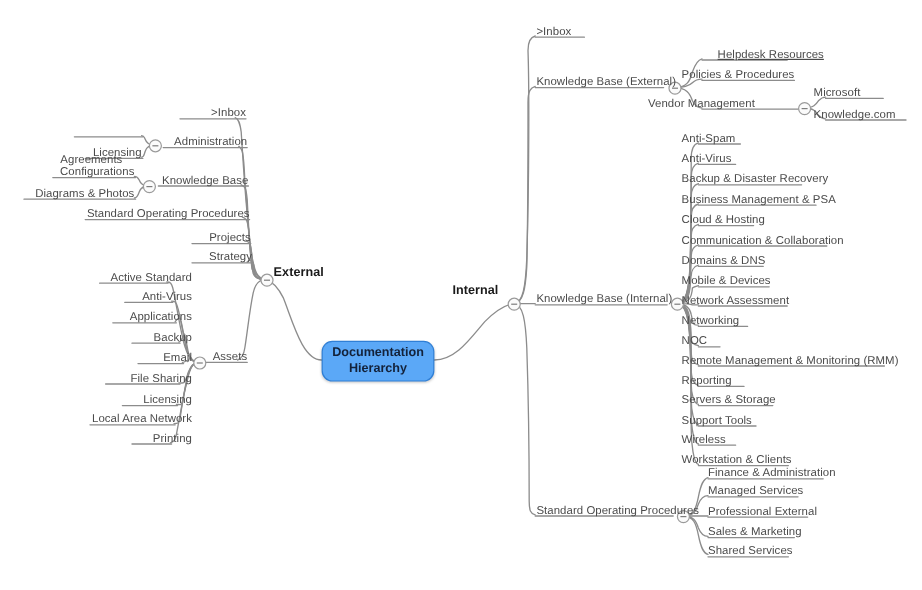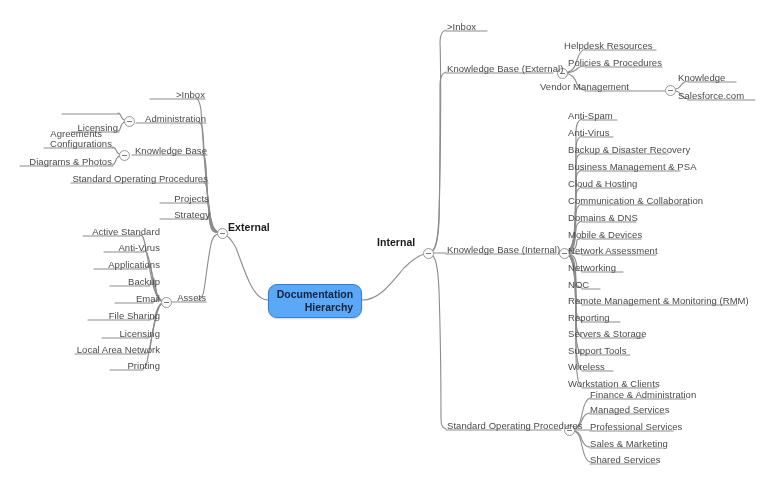--- a/index.html
+++ b/index.html
@@ -153,21 +153,21 @@
       <path d="M569,430 C578,430 580,434 582,440 C584,445 586,447 590,447"></path>
       <path d="M569,430 C578,430 580,436 582,446 C584,456 586,461 590,462"></path>
       <line x1="590" y1="399" x2="686" y2="399"></line>
       <line x1="590" y1="414" x2="665" y2="414"></line>
       <line x1="590" y1="431" x2="673" y2="431"></line>
       <line x1="590" y1="448" x2="662" y2="448"></line>
       <line x1="590" y1="464" x2="657" y2="464"></line>
     </g>
   </svg>
 
-  <div class="center-node" style="left:268px;top:284px;width:94px;height:34px;text-align:right;">
+  <div class="center-node" style="left:268px;top:284px;width:94px;height:34px;">
     <div>
       <span>Documentation</span>
       <span>Hierarchy</span>
     </div>
   </div>
 
   <div class="lbl root-branch" style="left:228px;top:222px;">External</div>
   <div class="lbl root-branch" style="left:377px;top:237px;">Internal</div>
 
   <div class="collapse" style="left:222px;top:233px;"></div>
@@ -202,26 +202,26 @@
   <div class="lbl r" style="left:80px;top:310px;width:80px;">File Sharing</div>
   <div class="lbl r" style="left:85px;top:328px;width:75px;">Licensing</div>
   <div class="lbl r" style="left:60px;top:344px;width:100px;">Local Area Network</div>
   <div class="lbl r" style="left:90px;top:360px;width:70px;">Printing</div>
 
   <div class="lbl" style="left:447px;top:21px;">&gt;Inbox</div>
   <div class="lbl" style="left:447px;top:63px;">Knowledge Base (External)</div>
   <div class="lbl" style="left:447px;top:244px;">Knowledge Base (Internal)</div>
   <div class="lbl" style="left:447px;top:420px;">Standard Operating Procedures</div>
 
-  <div class="lbl" style="left:564px;top:40px;">Helpdesk Resources</div>
+  <div class="lbl" style="left:598px;top:40px;text-decoration:underline;">Helpdesk Resources</div>
   <div class="lbl" style="left:568px;top:57px;">Policies &amp; Procedures</div>
   <div class="lbl" style="left:540px;top:81px;">Vendor Management</div>
 
-  <div class="lbl" style="left:678px;top:72px;">Knowledge</div>
-  <div class="lbl" style="left:678px;top:90px;">Salesforce.com</div>
+  <div class="lbl" style="left:678px;top:72px;">Microsoft</div>
+  <div class="lbl" style="left:678px;top:90px;">Knowledge.com</div>
 
   <div class="lbl" style="left:568px;top:110px;">Anti-Spam</div>
   <div class="lbl" style="left:568px;top:127px;">Anti-Virus</div>
   <div class="lbl" style="left:568px;top:144px;">Backup &amp; Disaster Recovery</div>
   <div class="lbl" style="left:568px;top:161px;">Business Management &amp; PSA</div>
   <div class="lbl" style="left:568px;top:178px;text-align:center;">Cloud &amp; Hosting</div>
   <div class="lbl" style="left:568px;top:195px;">Communication &amp; Collaboration</div>
   <div class="lbl" style="left:568px;top:212px;">Domains &amp; DNS</div>
   <div class="lbl" style="left:568px;top:229px;">Mobile &amp; Devices</div>
   <div class="lbl" style="left:568px;top:245px;">Network Assessment</div>
@@ -229,17 +229,17 @@
   <div class="lbl" style="left:568px;top:279px;">NOC</div>
   <div class="lbl" style="left:568px;top:295px;">Remote Management &amp; Monitoring (RMM)</div>
   <div class="lbl" style="left:568px;top:312px;">Reporting</div>
   <div class="lbl" style="left:568px;top:328px;">Servers &amp; Storage</div>
   <div class="lbl" style="left:568px;top:345px;">Support Tools</div>
   <div class="lbl" style="left:568px;top:361px;">Wireless</div>
   <div class="lbl" style="left:568px;top:378px;">Workstation &amp; Clients</div>
 
   <div class="lbl" style="left:590px;top:389px;">Finance &amp; Administration</div>
   <div class="lbl" style="left:590px;top:404px;">Managed Services</div>
-  <div class="lbl" style="left:590px;top:421px;">Professional Services</div>
+  <div class="lbl" style="left:590px;top:421px;">Professional External</div>
   <div class="lbl" style="left:590px;top:438px;">Sales &amp; Marketing</div>
   <div class="lbl" style="left:590px;top:454px;">Shared Services</div>
 
 </div>
 
 </body></html>

